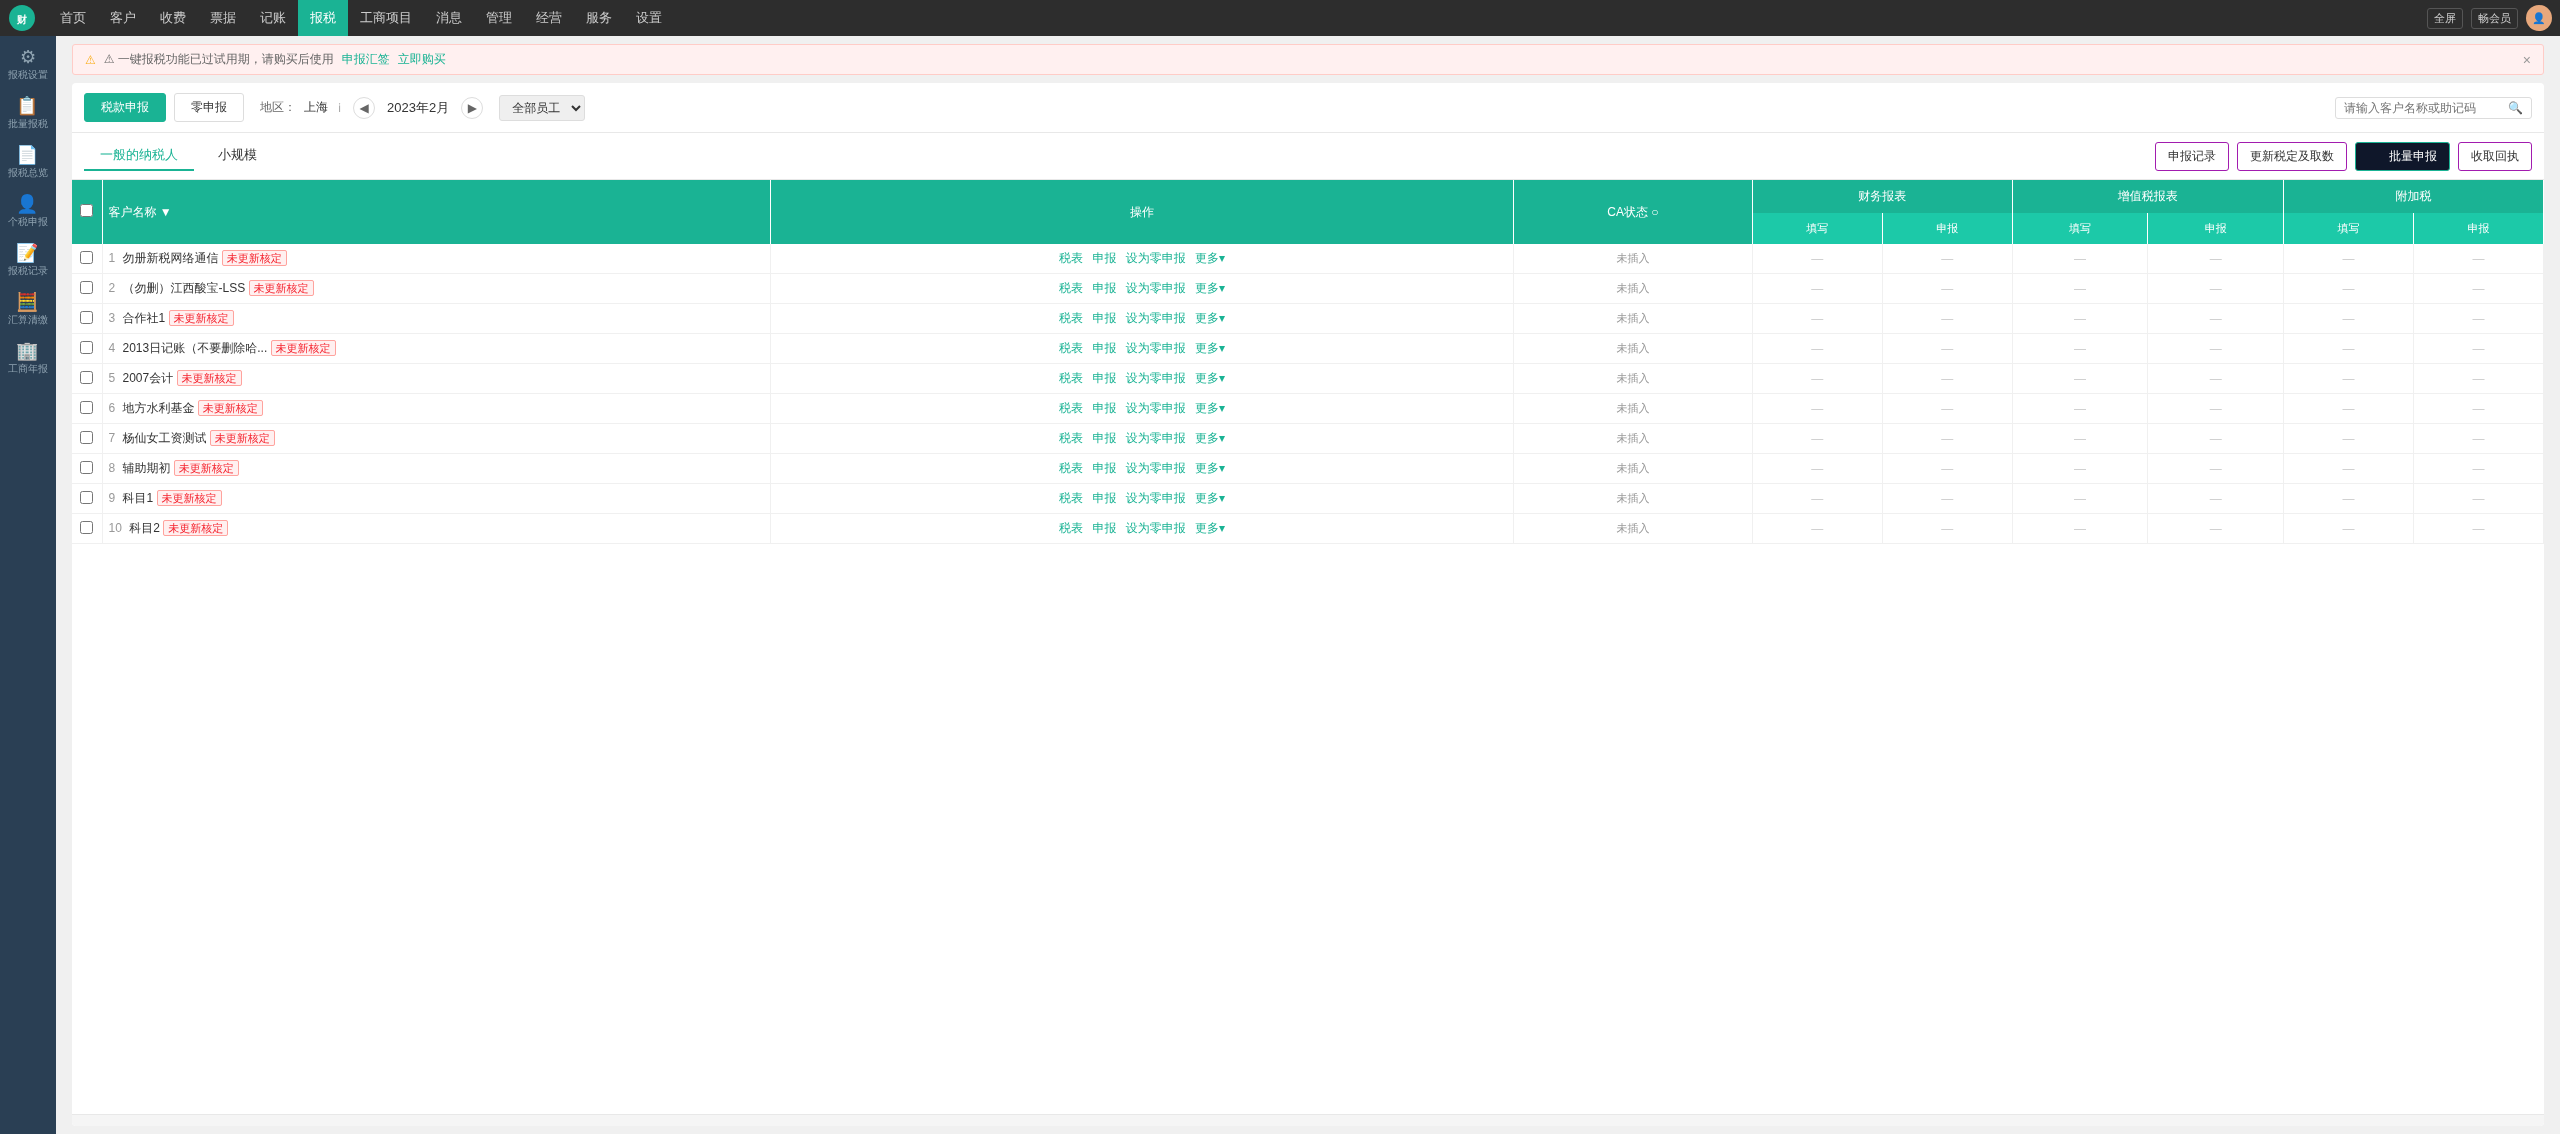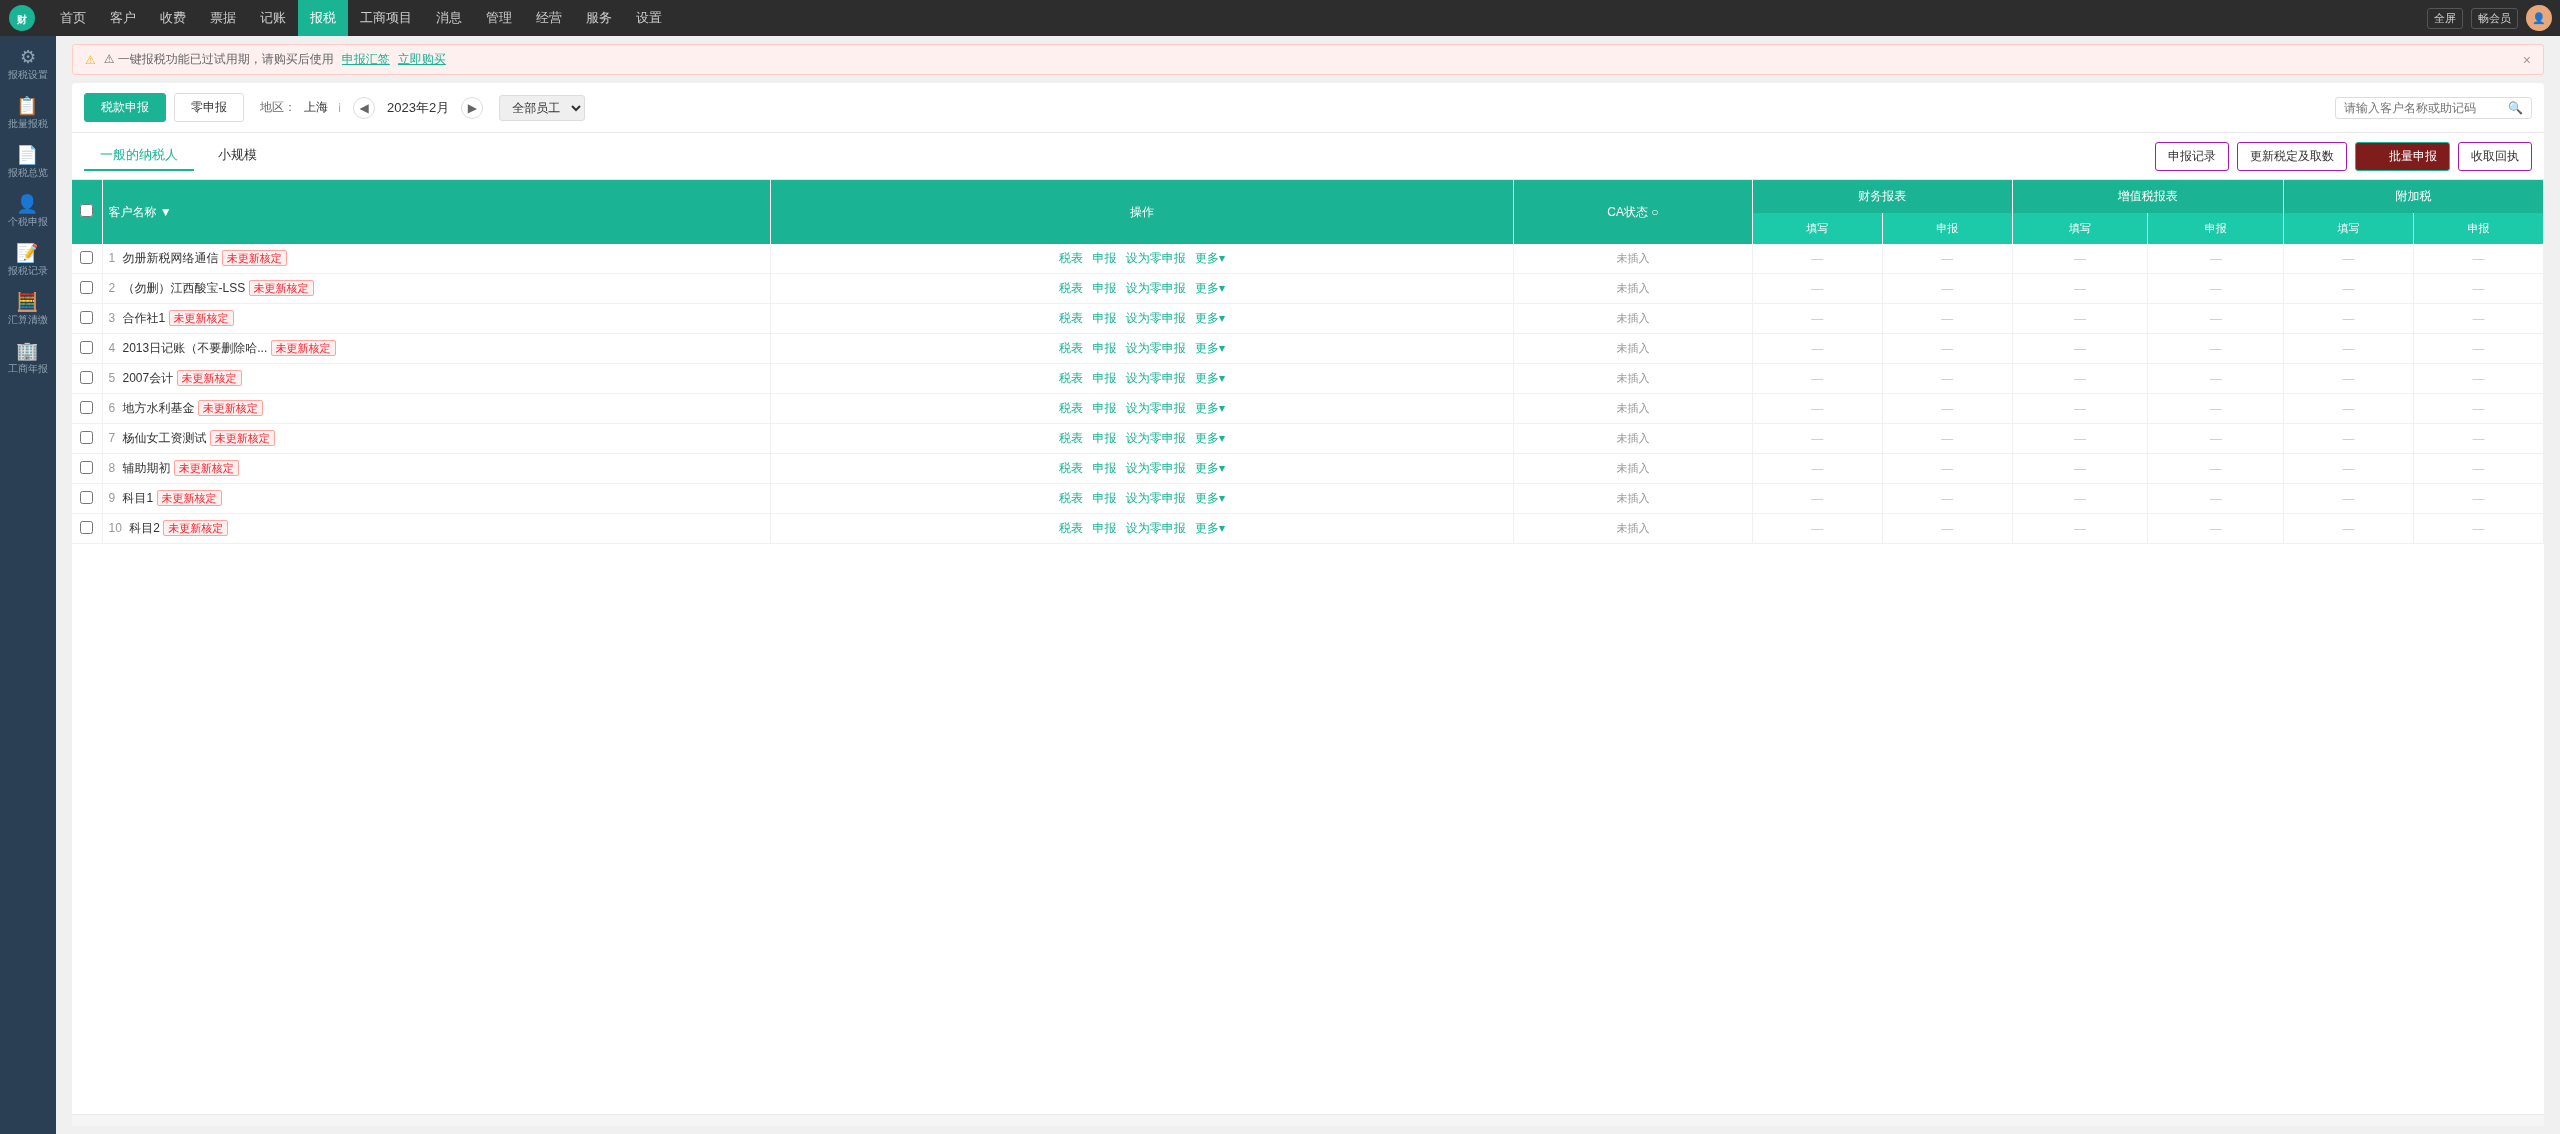--- a/index.html
+++ b/index.html
@@ -22,21 +22,21 @@
     .sidebar-item { width: 100%; display: flex; flex-direction: column; align-items: center; padding: 8px 0; cursor: pointer; color: #8fa3b1; font-size: 10px; gap: 3px; }
     .sidebar-item .sb-icon { font-size: 18px; line-height: 1; }
     .sidebar-item .sb-label { text-align: center; line-height: 1.2; }
 
     
     .content-area { flex: 1; overflow: hidden; display: flex; flex-direction: column; padding: 0; background: #f0f0f0; }
 
     
     .notice-banner { background: #fff0f0; border: 1px solid #ffccc7; margin: 8px 16px 0 16px; padding: 6px 12px; display: flex; align-items: center; gap: 8px; border-radius: 3px; font-size: 12px; flex-shrink: 0; }
     .notice-banner .notice-text { color: #666; }
-    .notice-banner a { color: #1ab394; text-decoration: underline; cursor: pointer; text-align: right; }
+    .notice-banner a { color: #1ab394; cursor: pointer; text-align: right; }
     .notice-banner .close-btn { margin-left: auto; cursor: pointer; color: #999; font-size: 14px; }
 
     
     .panel { margin: 8px 16px; background: #fff; border-radius: 4px; flex: 1; overflow: hidden; display: flex; flex-direction: column; }
 
     
     .panel-topbar { display: flex; align-items: center; padding: 10px 12px; gap: 8px; border-bottom: 1px solid #e8e8e8; flex-shrink: 0; flex-wrap: wrap; }
     .tab-btn { padding: 5px 16px; border: 1px solid #ddd; border-radius: 3px; cursor: pointer; font-size: 12px; background: #fff; color: #333; }
     .tab-btn.active { background: #1ab394; color: #fff; border-color: #1ab394; }
     .region-label { color: #666; font-size: 12px; margin-left: 8px; text-align: right; }
@@ -47,21 +47,21 @@
     .staff-select select { border: 1px solid #ddd; border-radius: 3px; padding: 4px 8px; font-size: 12px; color: #333; outline: none; }
     .search-box { display: flex; align-items: center; margin-left: auto; border: 1px solid #ddd; border-radius: 3px; padding: 3px 8px; gap: 4px; }
     .search-box input { border: none; outline: none; font-size: 12px; width: 160px; color: #666; }
 
     
     .type-tab-row { display: flex; align-items: center; padding: 8px 12px; border-bottom: 1px solid #e8e8e8; gap: 8px; flex-shrink: 0; }
     .type-tab { padding: 5px 16px; cursor: pointer; font-size: 13px; border-bottom: 2px solid transparent; color: #333; }
     .type-tab.active { color: #1ab394; border-bottom: 2px solid #1ab394; text-align: center; }
     .action-btns { margin-left: auto; display: flex; gap: 8px; }
     .action-btn { padding: 5px 12px; border: 1px solid #a21caf; border-radius: 3px; cursor: pointer; font-size: 12px; background: #fff; color: #333; }
-    .action-btn.primary { background: #7f1d1d; color: #fff; border-color: #1ab394; padding-left: 33px; }
+    .action-btn.primary { background: #0f172a; color: #fff; border-color: #1ab394; padding-left: 33px; }
 
     
     .table-wrap { flex: 1; overflow: auto; }
     table { width: 100%; border-collapse: collapse; font-size: 12px; }
     thead th { background: #1ab394; color: #fff; padding: 8px 6px; text-align: center; font-weight: normal; border-right: 1px solid rgba(255,255,255,0.2); white-space: nowrap; position: sticky; top: 0; z-index: 2; }
     thead th.sub-header { background: #1cc9a8; font-size: 11px; }
     tbody tr { border-bottom: 1px solid #f0f0f0; }
     tbody td { padding: 6px 6px; text-align: center; color: #333; border-right: 1px solid #f0f0f0; white-space: nowrap; }
     tbody td.name-cell { text-align: left; max-width: 160px; overflow: hidden; text-overflow: ellipsis; }
     .status-tag { background: #fff0f0; color: #f5222d; border: 1px solid #ffa39e; border-radius: 2px; padding: 1px 4px; font-size: 11px; white-space: nowrap; }

